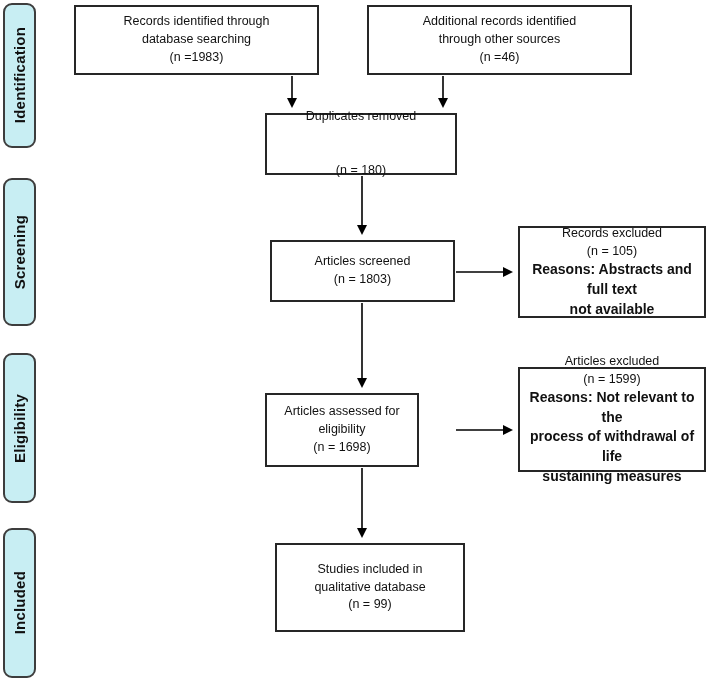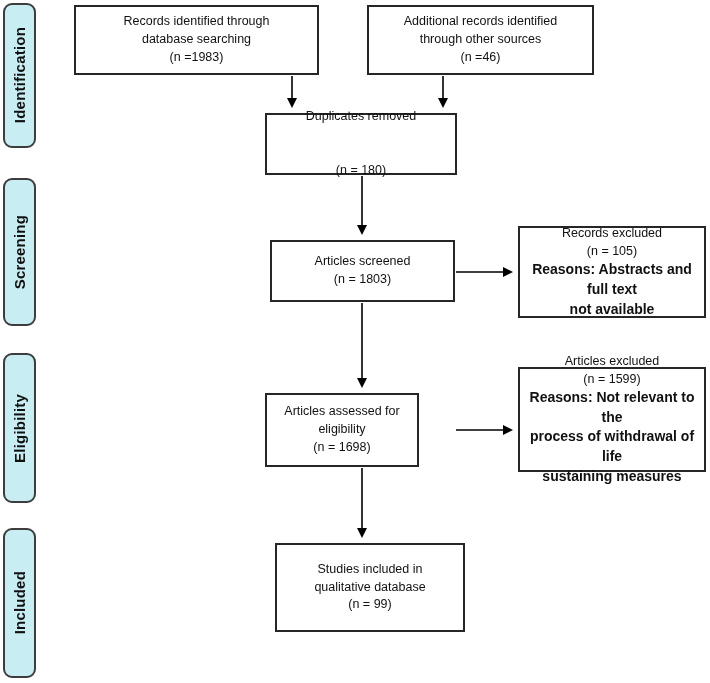--- a/index.html
+++ b/index.html
@@ -53,21 +53,21 @@
     line-height: 1.42;
     color: #111111;
     padding: 2px 4px;
   }
   .fbox .reason {
     font-weight: 700;
     font-size: 14px;
     line-height: 1.4;
   }
   .box-db       { left: 74px;  top: 5px;   width: 245px; height: 70px; }
-  .box-other    { left: 367px; top: 5px;   width: 227px; height: 70px; }
+  .box-other    { left: 367px; top: 5px;   width: 265px; height: 70px; }
   .box-dup      { left: 265px; top: 113px; width: 192px; height: 62px; gap: 36px; }
   .box-screened { left: 270px; top: 240px; width: 185px; height: 62px; }
   .box-recexcl  { left: 518px; top: 226px; width: 188px; height: 92px; }
   .box-assessed { left: 265px; top: 393px; width: 154px; height: 74px; }
   .box-artexcl  { left: 518px; top: 367px; width: 188px; height: 105px; }
   .box-included { left: 275px; top: 543px; width: 190px; height: 89px; }
 
   .arrow-layer {
     position: absolute;
     left: 0; top: 0;

